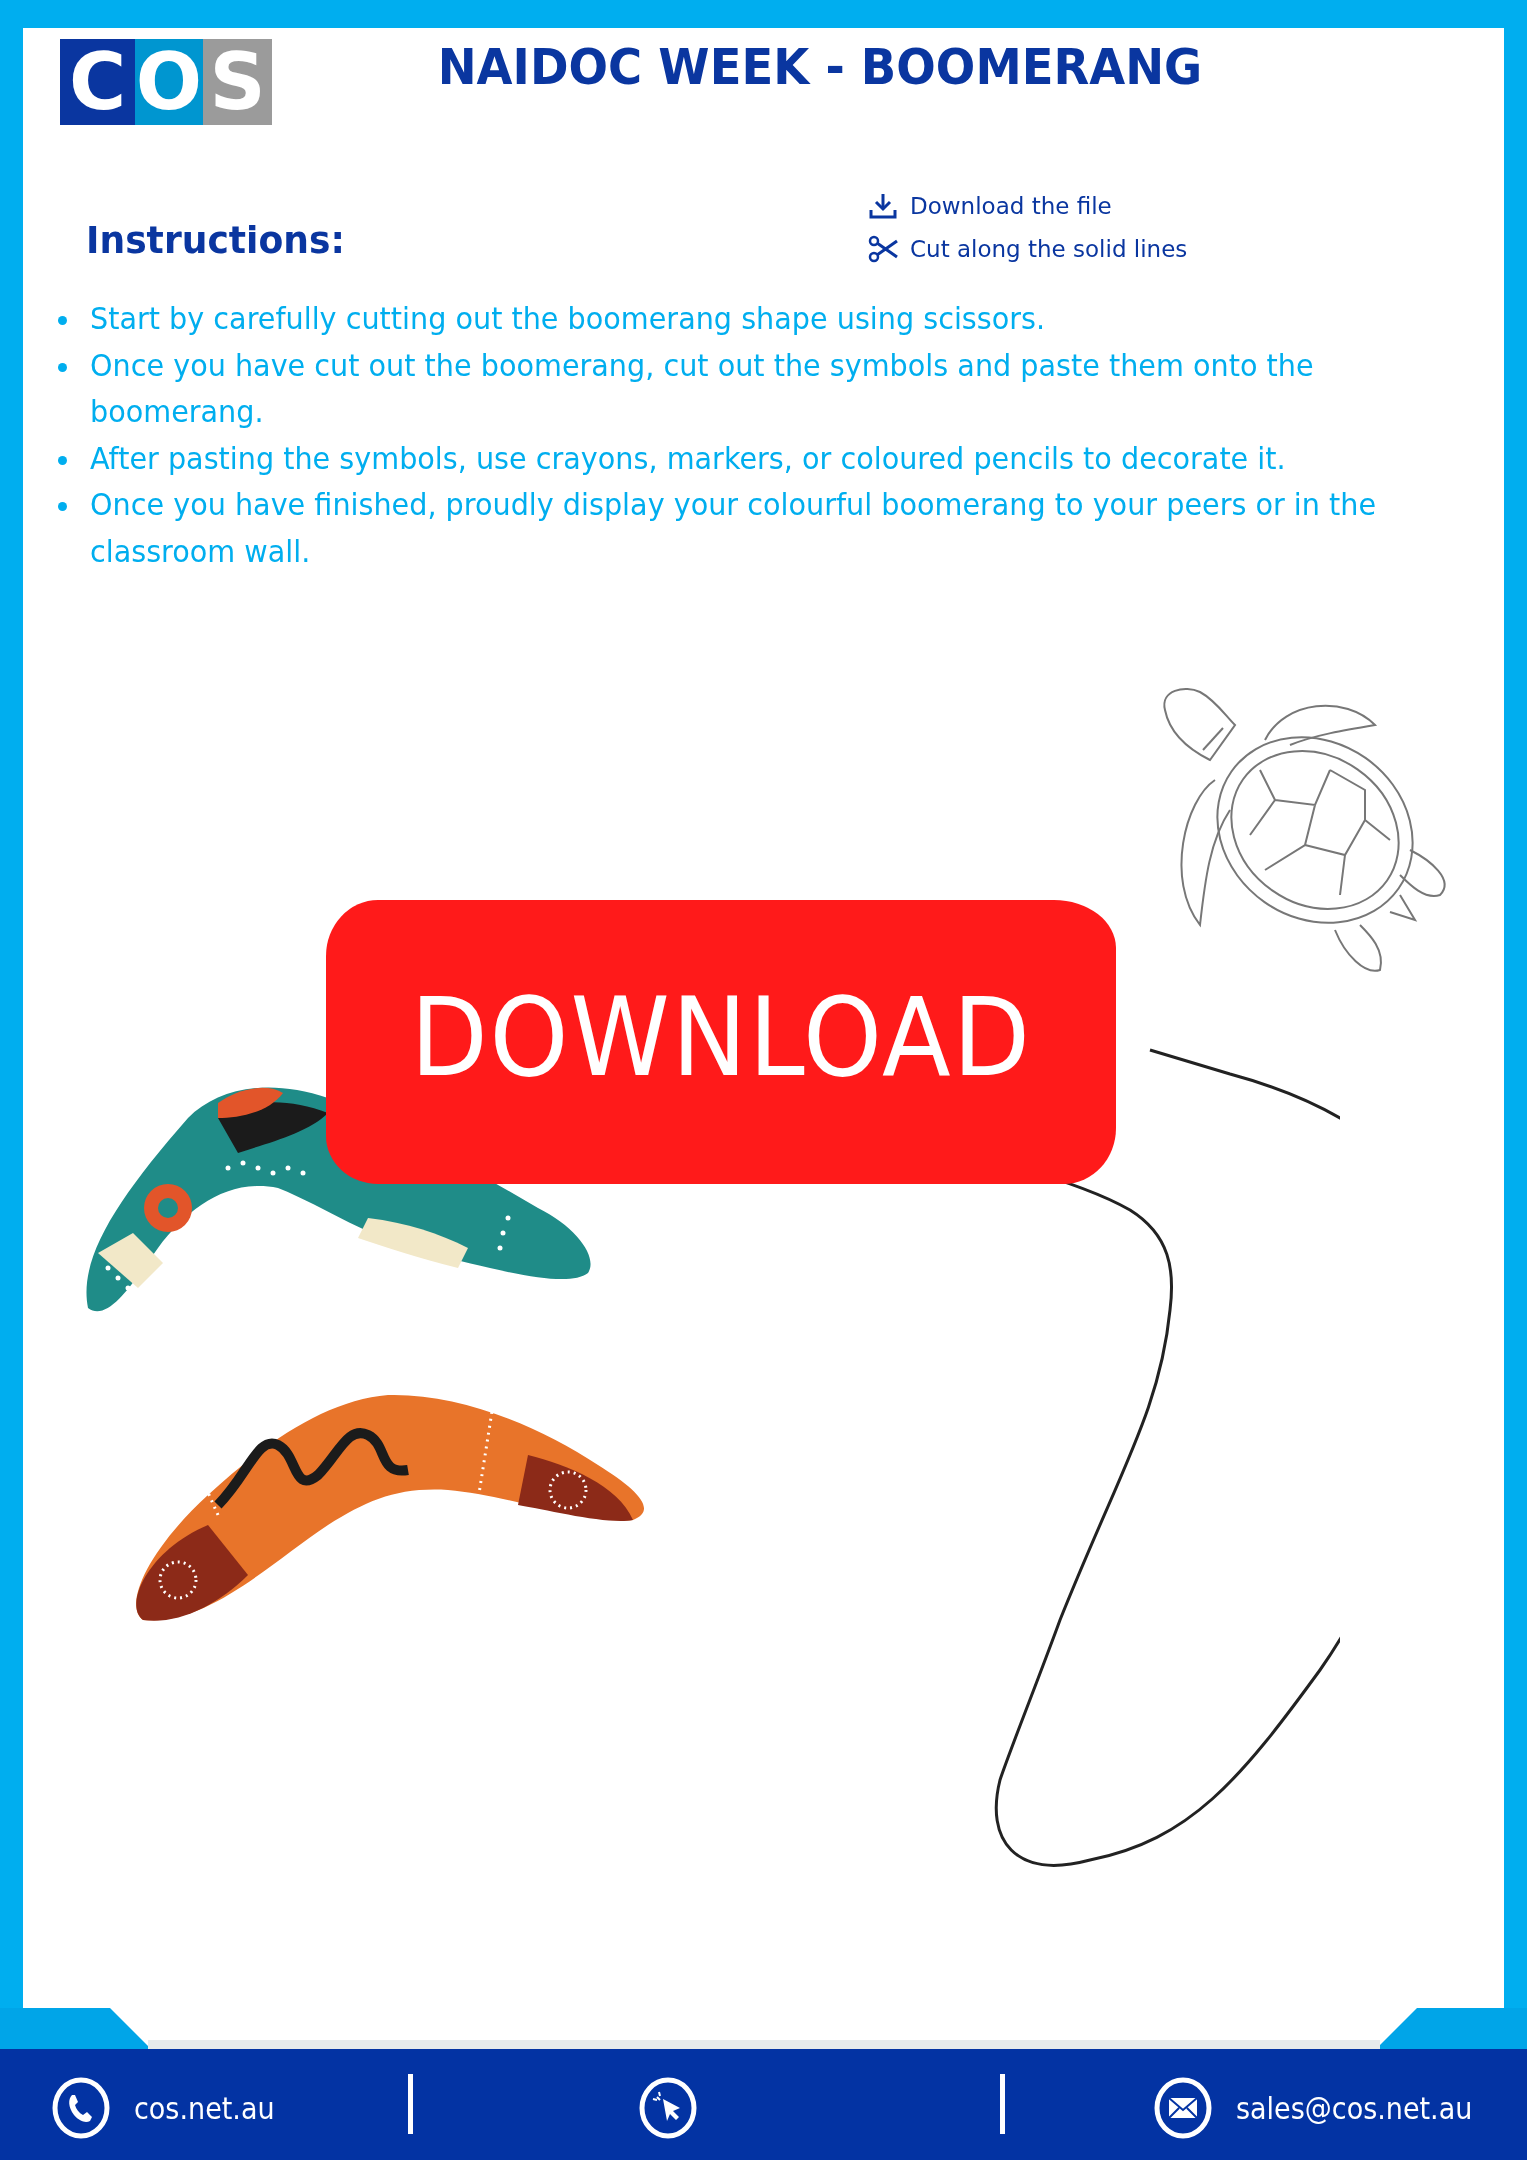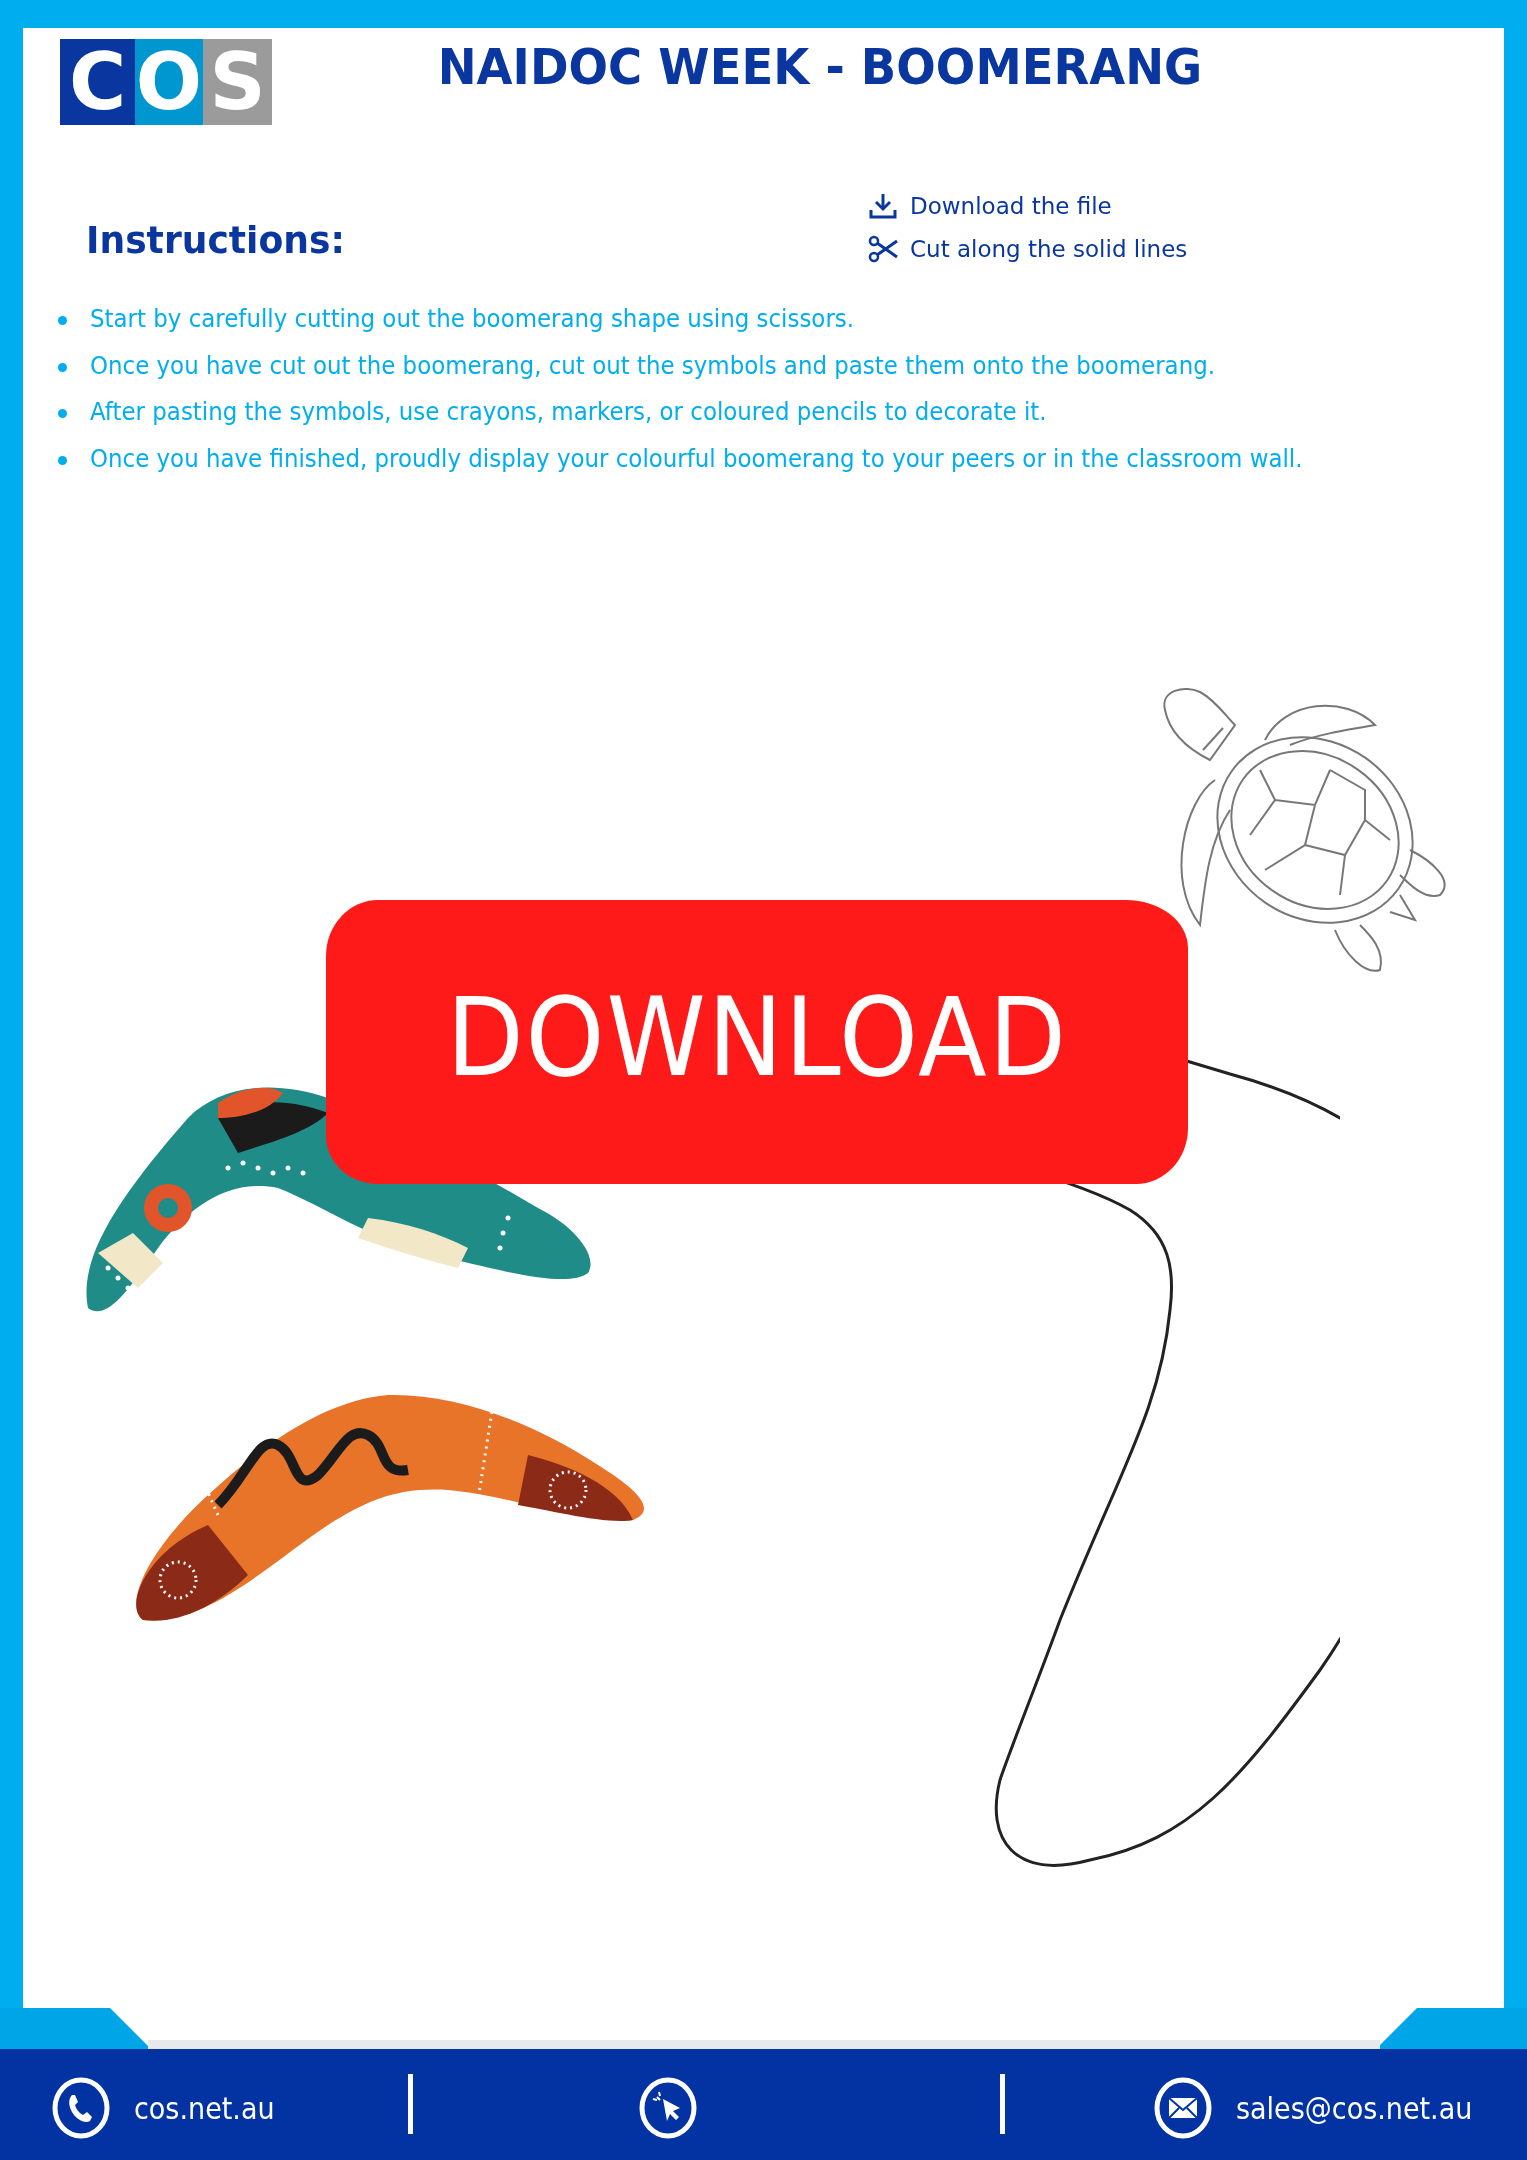--- a/index.html
+++ b/index.html
@@ -23,32 +23,32 @@
   .hint { position: absolute; left: 868px; display: flex; align-items: center; gap: 12px;
     font-family: "DejaVu Sans", sans-serif; font-size: 23px; color: #0a36a0; }
   .hint.h1 { top: 172px; margin-top: 20px; }
   .hint.h2 { top: 235px; }
   .hint svg { width: 30px; height: 28px; }
 
   .instructions-heading { position: absolute; left: 86px; top: 218px; font-family: "DejaVu Sans", sans-serif;
     font-size: 38px; color: #0a36a0; transform: scaleX(0.95); transform-origin: left; }
 
   .steps { position: absolute; left: 52px; top: 296px; width: 1440px; list-style: none;
-    font-family: "DejaVu Sans", sans-serif; font-size: 24px; line-height: 46.5px; color: #00aeef; }
+    font-family: "DejaVu Sans", sans-serif; font-size: 30px; line-height: 46.5px; color: #00aeef; }
   .steps li { position: relative; padding-left: 38px; }
   .steps li::before { content: ""; position: absolute; left: 6px; top: 20px; width: 9px; height: 9px;
     border-radius: 50%; background: #00aeef; }
   .steps li span { display: inline-block; transform: scaleX(0.955); transform-origin: left; width: 104.7%; }
 
   .turtle { position: absolute; left: 1155px; top: 680px; width: 300px; height: 300px; }
   .outline { position: absolute; left: 760px; top: 1030px; width: 580px; height: 900px; }
   .boomerang-teal { position: absolute; left: 68px; top: 1058px; width: 540px; height: 270px; }
   .boomerang-orange { position: absolute; left: 118px; top: 1375px; width: 530px; height: 260px; }
 
-  .download-btn { position: absolute; left: 326px; top: 900px; width: 862px; height: 284px;
+  .download-btn { position: absolute; left: 326px; top: 900px; width: 790px; height: 284px;
     background: #ff1a1a; border-radius: 52px 62px 52px 52px / 56px 48px 56px 48px;
     display: flex; align-items: center; justify-content: center; cursor: pointer; }
   .download-btn span { color: #ffffff; font-family: "DejaVu Sans", sans-serif; font-size: 108px;
     letter-spacing: 2px; transform: scaleX(0.93); display: inline-block; margin-top: -10px; }
 
   .foot-left { position: absolute; left: 0; top: 2008px; width: 152px; height: 42px; background: #00a5e8;
     clip-path: polygon(0 0, 110px 0, 152px 42px, 0 42px); }
   .foot-right { position: absolute; left: 1375px; top: 2008px; width: 152px; height: 42px; background: #00a5e8;
     clip-path: polygon(42px 0, 152px 0, 152px 42px, 0 42px); }
   .foot-strip { position: absolute; left: 148px; top: 2040px; width: 1232px; height: 10px; background: #e6eaec; }

